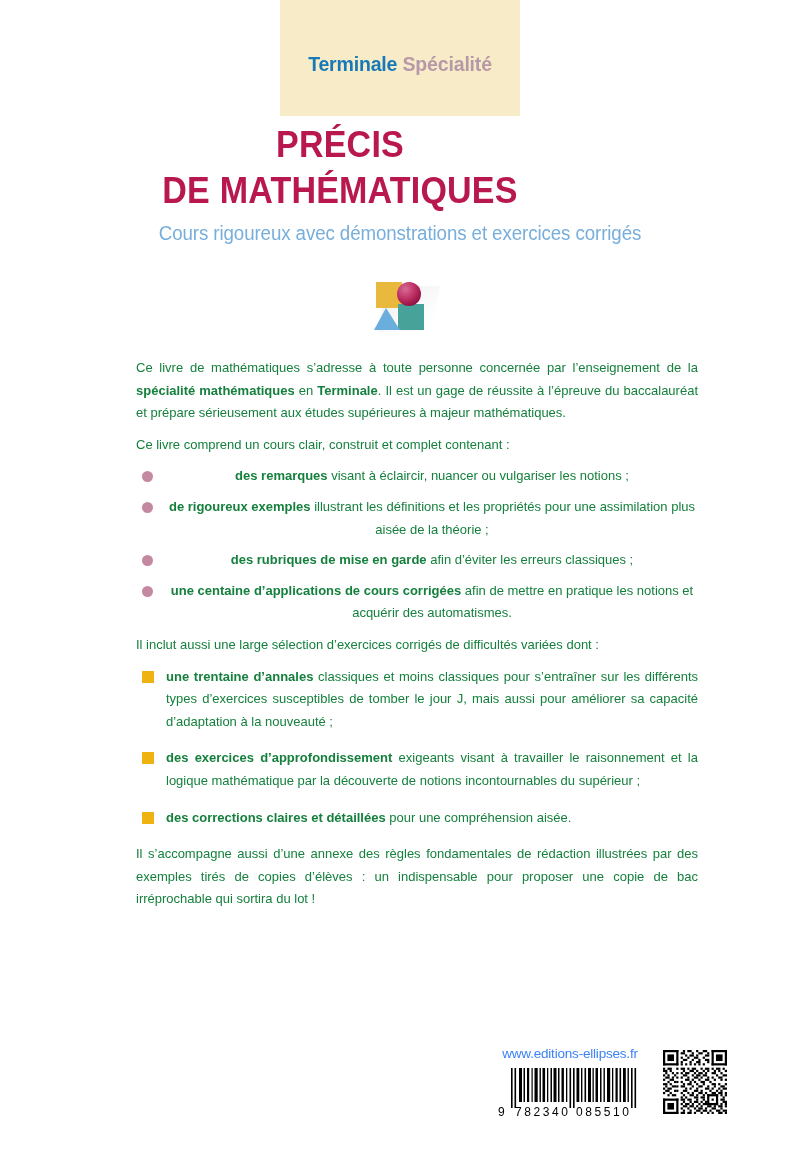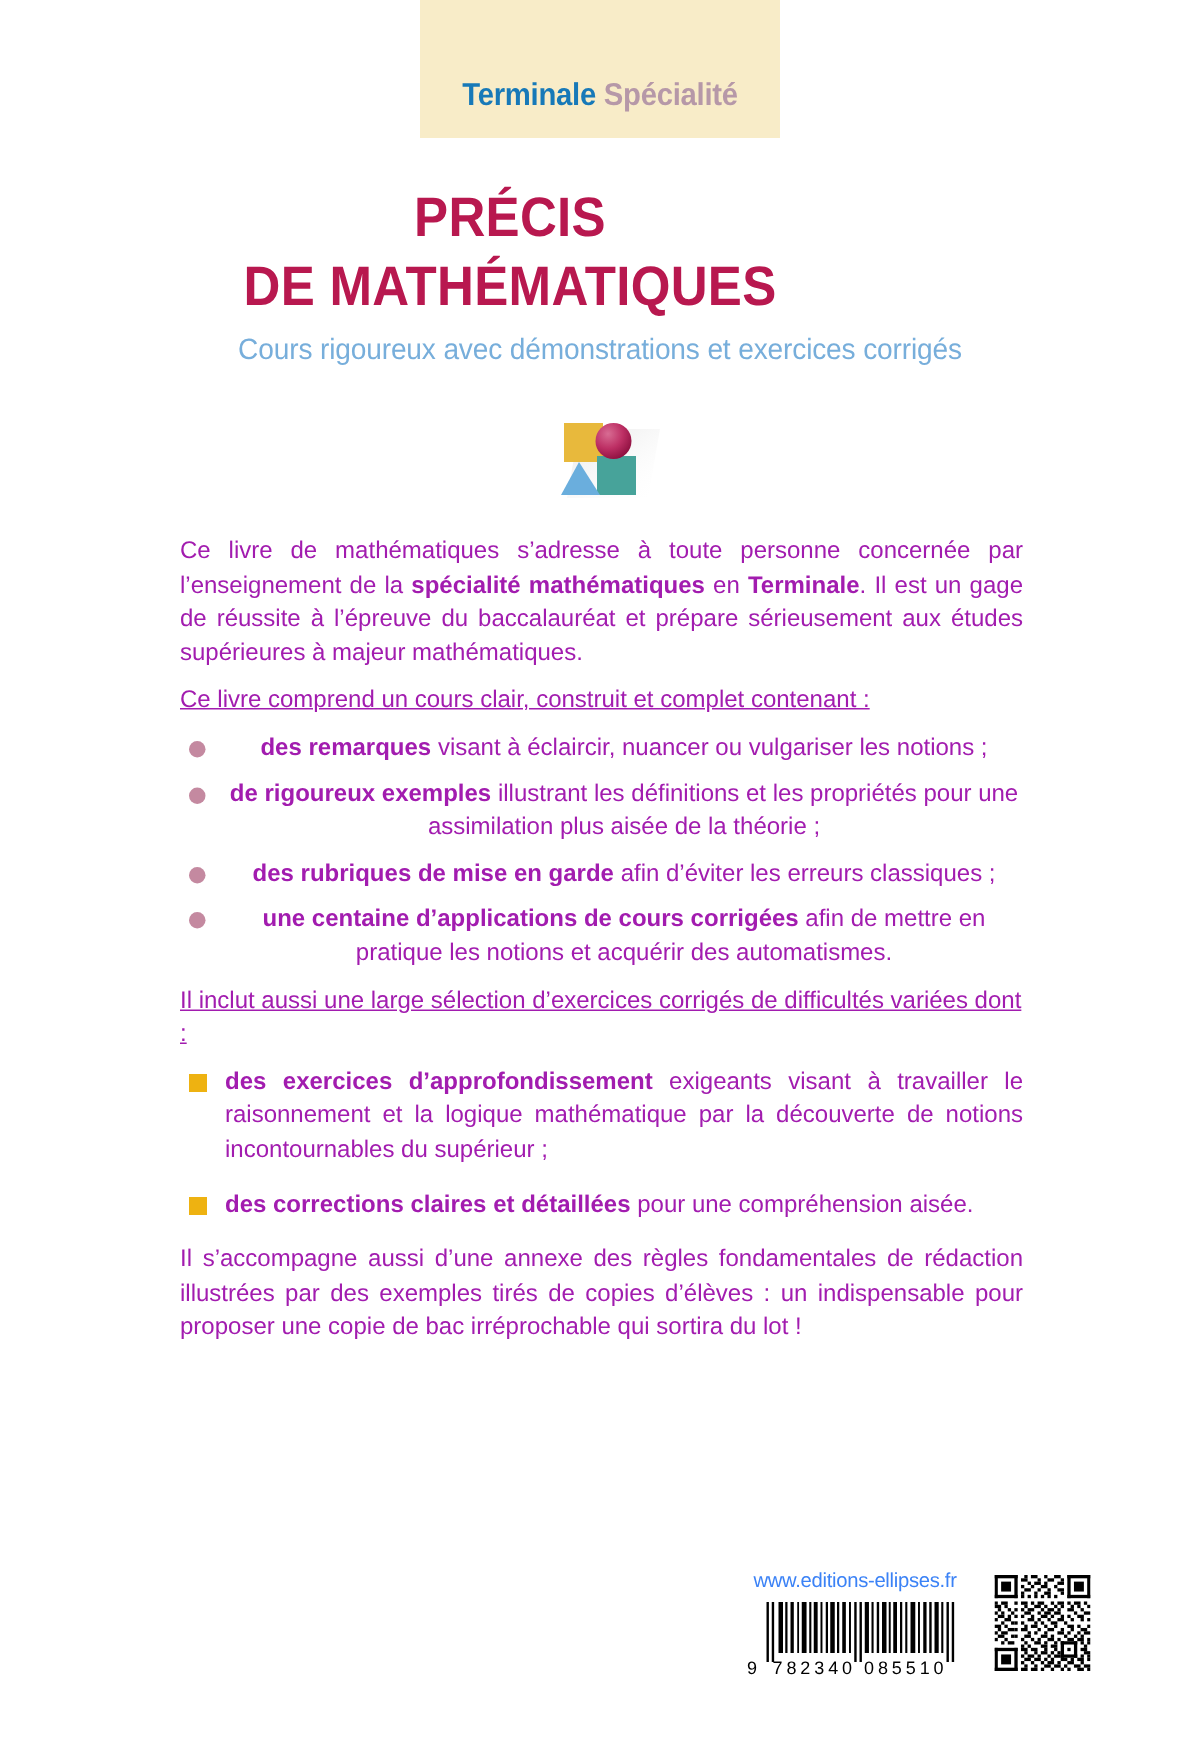--- a/index.html
+++ b/index.html
@@ -14,21 +14,21 @@
     font-family: "Liberation Sans", sans-serif;
     overflow: hidden;
   }
 
   
   .banner {
     position: absolute;
     left: 280px;
     top: 0;
     width: 240px;
-    height: 92px;
+    height: 116px;
     background: #f8ecc8;
   }
   .banner-text {
     position: absolute;
     left: 0;
     right: 0;
     top: 52px;
     text-align: center;
     font-size: 21px;
     font-weight: bold;
@@ -73,33 +73,33 @@
     left: 362px;
     top: 272px;
     width: 84px;
     height: 68px;
   }
   .logo svg { display: block; }
 
   
   .content {
     position: absolute;
-    left: 120px;
+    left: 136px;
     top: 357px;
     width: 562px;
-    color: #a21caf;
-    font-size: 16px;
+    color: #15803d;
+    font-size: 13px;
     line-height: 22.6px;
   }
   .para {
     margin: 0 0 9px 0;
     text-align: justify;
     text-justify: inter-word;
   }
-  .para.nojust { text-align: left; text-decoration: underline; }
+  .para.nojust { text-align: left; }
   .para b { font-weight: bold; }
 
   .list {
     margin: 0 0 9px 0;
     padding: 0;
     list-style: none;
   }
   .list li {
     position: relative;
     padding-left: 30px;
@@ -229,20 +229,24 @@
     </li>
     <li>
       <span class="marker-dot"></span>
       <b>une centaine d’applications de cours corrigées</b><span> afin de mettre en pratique les notions et acquérir des automatismes.</span>
     </li>
   </ul>
 
   <p class="para nojust">Il inclut aussi une large sélection d’exercices corrigés de difficultés variées dont :</p>
 
   <ul class="list list-sq">
+    <li>
+      <span class="marker-sq"></span>
+      <b>une trentaine d’annales</b><span> classiques et moins classiques pour s’entraîner sur les différents types d’exercices susceptibles de tomber le jour J, mais aussi pour améliorer sa capacité d’adaptation à la nouveauté ;</span>
+    </li>
     <li>
       <span class="marker-sq"></span>
       <b>des exercices d’approfondissement</b><span> exigeants visant à travailler le raisonnement et la logique mathématique par la découverte de notions incontournables du supérieur ;</span>
     </li>
     <li>
       <span class="marker-sq"></span>
       <b>des corrections claires et détaillées</b><span> pour une compréhension aisée.</span>
     </li>
   </ul>
 

